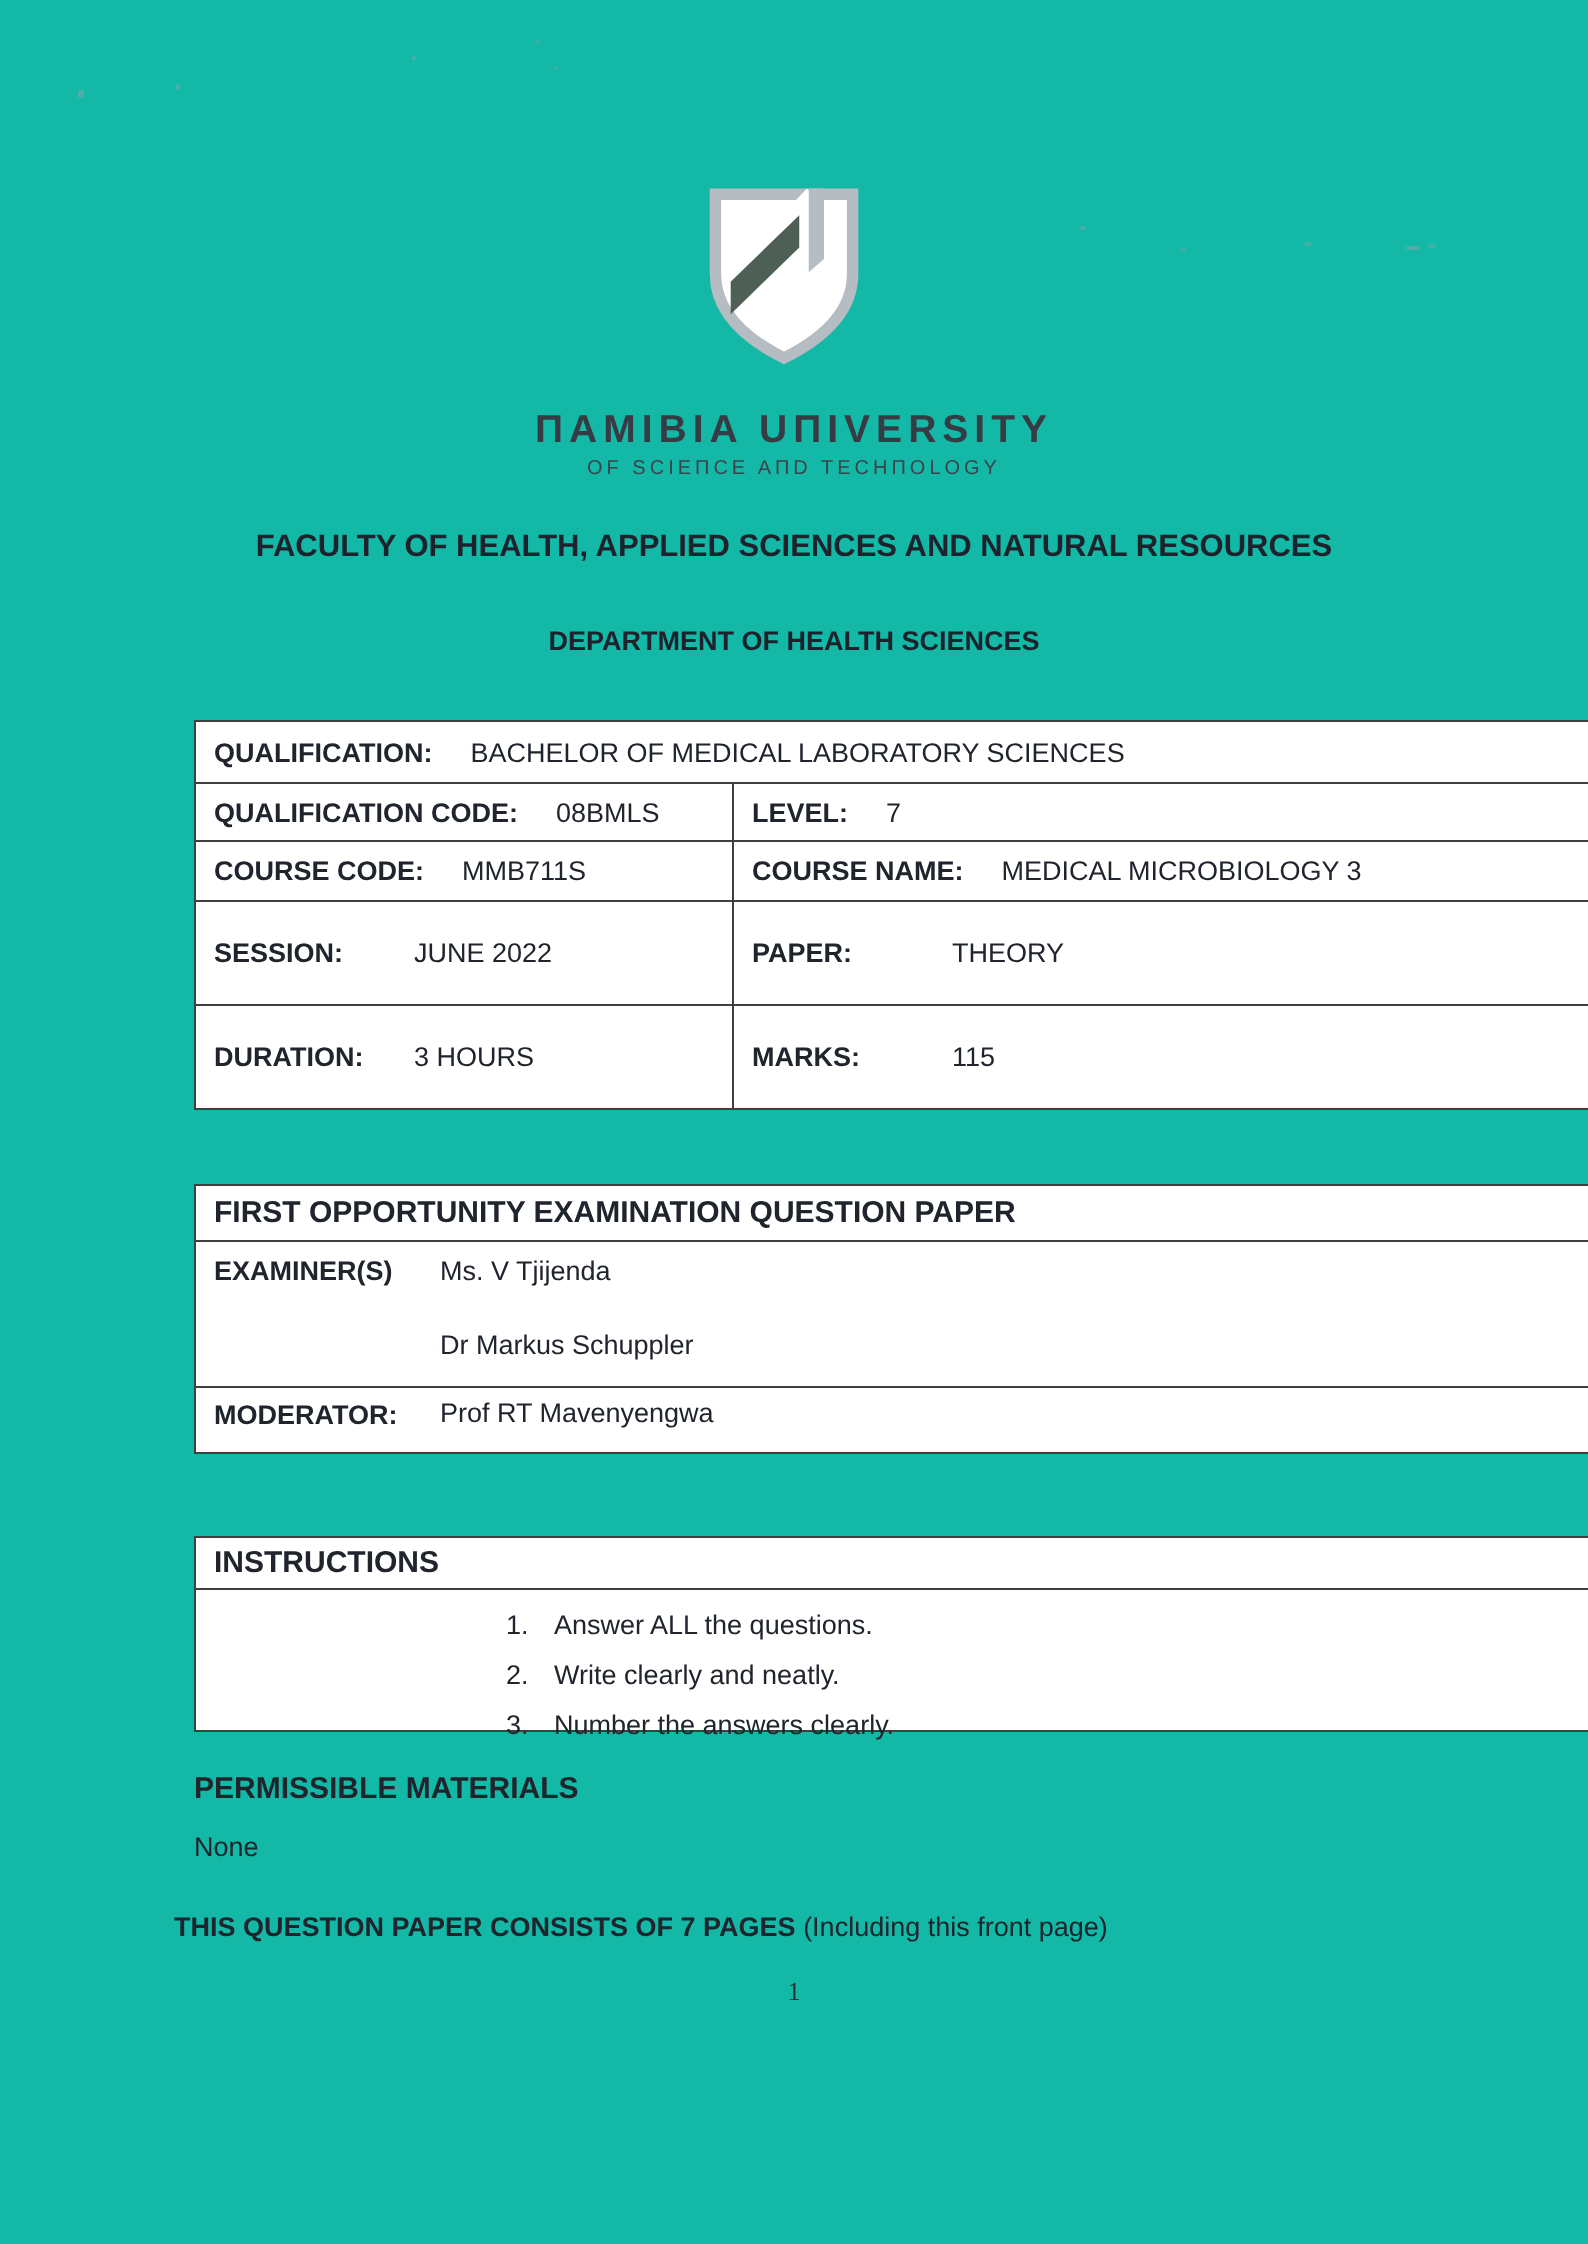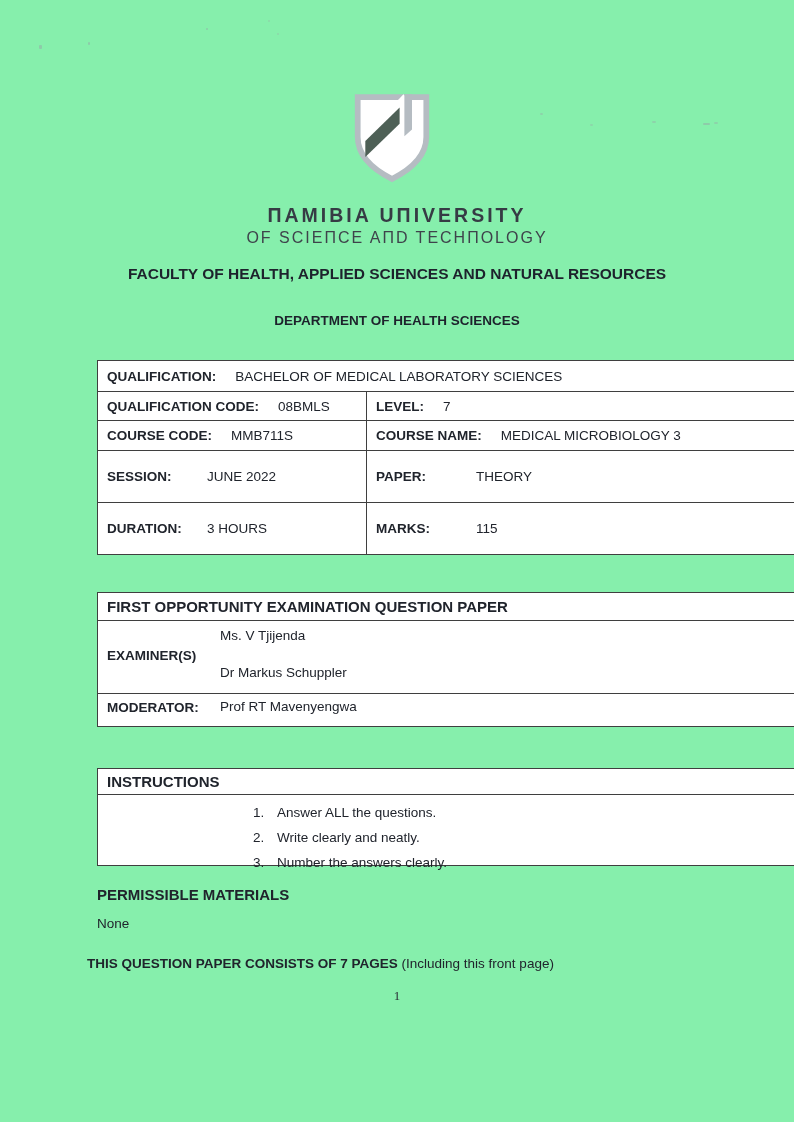--- a/index.html
+++ b/index.html
@@ -1,27 +1,27 @@
 <!DOCTYPE html>
 <html><head>
 <meta charset="utf-8">
 <style>
   html,body{margin:0;padding:0;background:#ffffff;}
   .page{
-    position:relative;width:794px;height:1122px;background:#86efac;overflow:hidden;
+    position:relative;width:794px;height:1122px;background:#14b8a6;overflow:hidden;
     font-family:"Liberation Sans","DejaVu Sans",sans-serif;color:#20242c;
   }
   
   .speck{position:absolute;background:#9aa0a6;opacity:.45;border-radius:1px;}
   
   .logo{position:absolute;left:352px;top:92px;width:80px;height:94px;}
   .word1{position:absolute;left:0;right:0;top:204px;text-align:center;
          font-size:19.5px;font-weight:700;letter-spacing:3px;color:#363b44;}
   .word2{position:absolute;left:0;right:0;top:229px;text-align:center;
-         font-size:16px;font-weight:400;letter-spacing:2px;color:#3e434b;}
+         font-size:10px;font-weight:400;letter-spacing:2px;color:#3e434b;}
   
   .faculty{position:absolute;left:0;right:0;top:265px;text-align:center;
            font-size:15.5px;font-weight:700;color:#1d222c;}
   .dept{position:absolute;left:0;right:0;top:313px;text-align:center;
         font-size:13.5px;font-weight:700;color:#1d222c;}
   
   .tbl{position:absolute;left:97px;width:759px;box-sizing:border-box;
        border:1.8px solid #3f3f3f;background:#fff;font-size:13.5px;}
   .trow{display:flex;box-sizing:border-box;border-top:1.5px solid #3f3f3f;}
   .trow.first{border-top:none;}
@@ -35,21 +35,21 @@
   .tbl-course{top:360px;}
   .r-h30{height:30px;} .r-h29{height:29px;} .r-h52{height:52px;}
   .c-left{flex:0 0 268px;}
   .c-right{flex:1 1 auto;}
   
   .tbl-exam{top:592px;}
   .exam-title-row{height:27px;}
   .exam-title{font-size:15px;font-weight:700;}
   .r-exam{height:73px;}
   .r-mod{height:33px;}
-  .c-label{flex:0 0 111px;padding-top:7px;font-weight:700;margin-top:20px;}
+  .c-label{flex:0 0 111px;padding-top:7px;font-weight:700;}
   .c-names{flex:1 1 auto;display:block;padding:7px 9px 0 11px;}
   .examiner-name{line-height:16px;}
   .examiner-name + .examiner-name{margin-top:21px;}
   .c-mod-label{flex:0 0 111px;padding-top:6px;font-weight:700;}
   .c-mod-val{flex:1 1 auto;display:block;padding:5px 9px 0 11px;}
   
   .tbl-instr{top:768px;}
   .instr-title-row{height:25px;}
   .instr-title{font-size:15px;font-weight:700;}
   .instr-body{display:block;height:70px;padding:5px 0 0 155px;box-sizing:border-box;}

